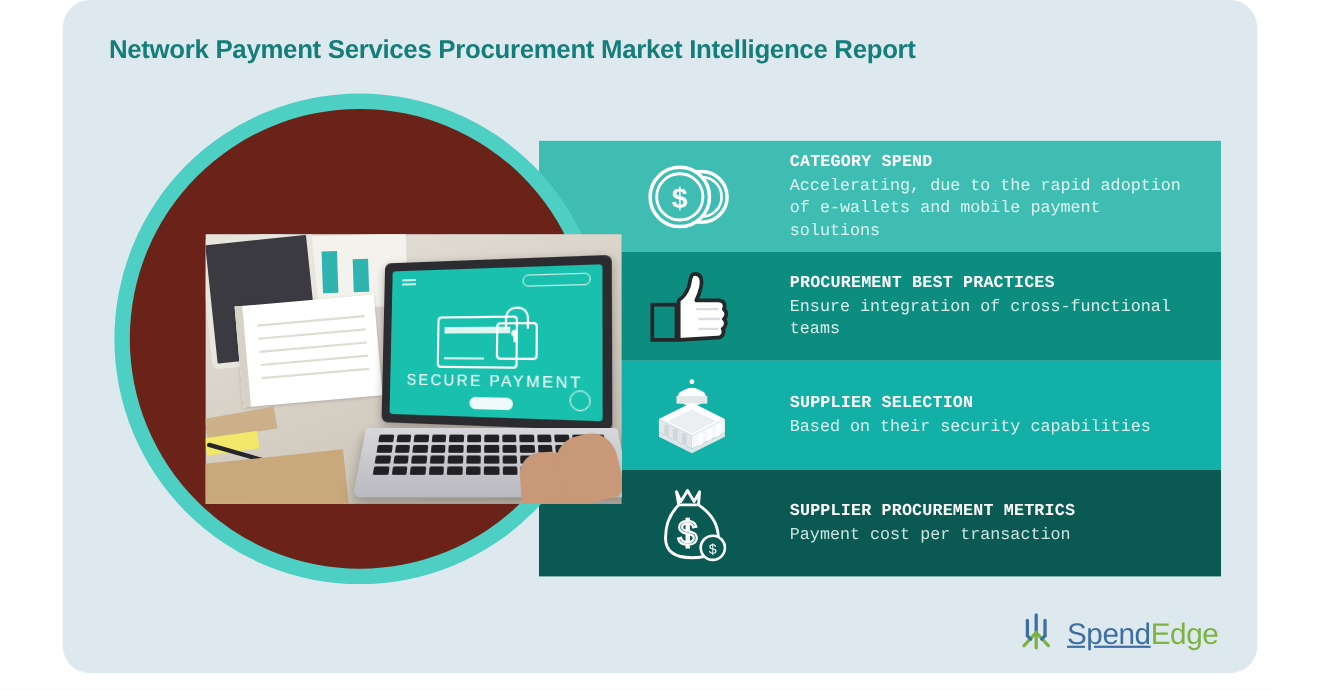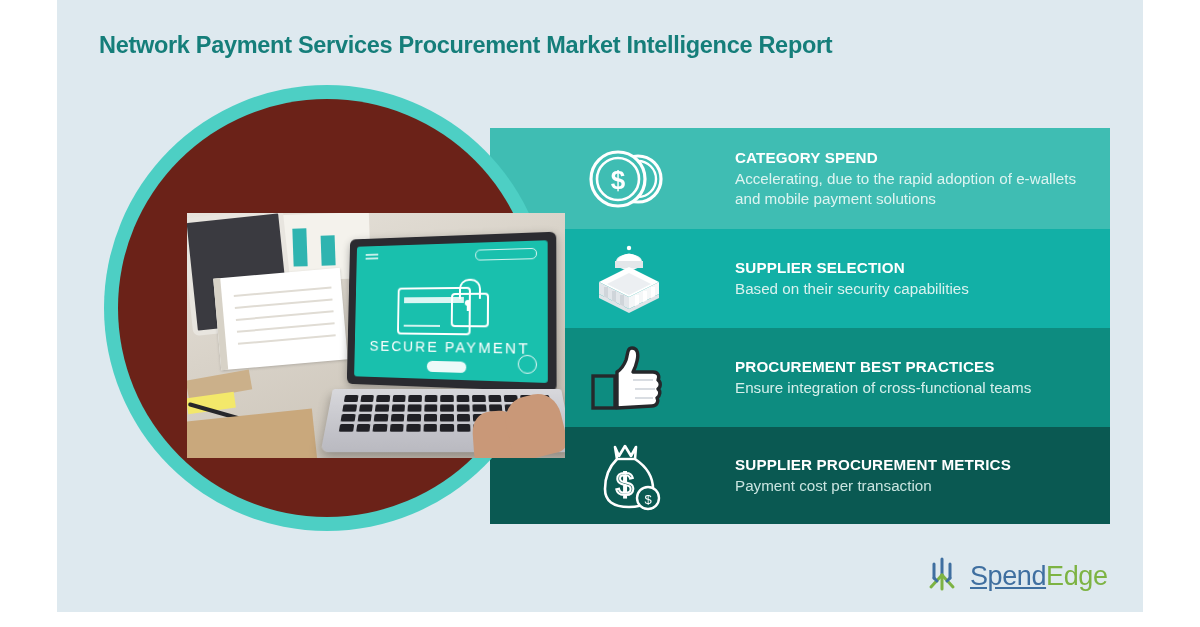--- a/index.html
+++ b/index.html
@@ -16,20 +16,21 @@
 
   
   .canvas {
     position: absolute;
     left: 57px;
     top: 0px;
     width: 1086px;
     height: 612px;
     background: #dee9ef;
     overflow: hidden;
+    border-radius: 25px;
   }
 
   
   .title {
     position: absolute;
     left: 42px;
     top: 32px;
     width: 960px;
     font-size: 23.5px;
     font-weight: bold;
@@ -62,24 +63,25 @@
     top: 50%;
     transform: translateY(-50%);
     width: 92px;
     height: 78px;
     display: flex;
     align-items: center;
     justify-content: center;
   }
   .row-text {
     position: absolute;
-    left: 245px;
+    left: 228px;
     top: 50%;
     transform: translateY(-50%);
     width: 370px;
+    font-family: Liberation Mono, monospace;
   }
   .row-head {
     font-size: 15.2px;
     font-weight: bold;
     color: #ffffff;
     letter-spacing: 0.15px;
     line-height: 1.28;
   }
   .row-desc {
     font-size: 15.2px;
@@ -326,20 +328,37 @@
           <circle cx="50" cy="33" r="23" fill="none" stroke="#ffffff" stroke-width="3.2"></circle>
           <circle cx="50" cy="33" r="18" fill="none" stroke="#ffffff" stroke-width="2.4"></circle>
           <circle cx="30" cy="33" r="27" fill="#3fbdb3" stroke="#ffffff" stroke-width="3.2"></circle>
           <circle cx="30" cy="33" r="21" fill="none" stroke="#ffffff" stroke-width="2.6"></circle>
           <text x="30" y="43" text-anchor="middle" font-family="Liberation Sans, sans-serif" font-size="26" font-weight="bold" fill="#ffffff">$</text>
         </svg>
       </div>
       <div class="row-text">
         <div class="row-head">CATEGORY SPEND</div>
         <div class="row-desc">Accelerating, due to the rapid adoption of e-wallets and mobile payment solutions</div>
+      </div>
+    </div>
+
+    <div class="row r2">
+      <div class="row-icon">
+        <svg width="84" height="72" viewBox="0 0 84 72">
+          <rect x="6" y="34" width="22" height="32" fill="#0d8c80" stroke="#25282b" stroke-width="3.4"></rect>
+          <path d="M30 66 L30 30 C30 30 36 26 39 18 C41 12 40 6 45 6 C50 6 52 11 50 19
+                   C49 24 46 30 46 30 L66 30 C71 30 73 34 71 38
+                   C74 40 74 45 71 47 C74 49 73 54 70 56
+                   C72 59 70 64 65 64 L30 66 Z" fill="#ffffff" stroke="#25282b" stroke-width="3.4" stroke-linejoin="round"></path>
+          <path d="M46 38 L66 38 M48 47 L68 47 M48 56 L66 56" stroke="#d9dde2" stroke-width="2.2"></path>
+        </svg>
+      </div>
+      <div class="row-text">
+        <div class="row-head">PROCUREMENT BEST PRACTICES</div>
+        <div class="row-desc">Ensure integration of cross-functional teams</div>
       </div>
     </div>
 
     <div class="row r1">
       <div class="row-icon">
         <svg width="80" height="72" viewBox="0 0 80 72">
 
           <ellipse cx="40" cy="19" rx="13" ry="8" fill="#f2f4f6"></ellipse>
           <path d="M27 19 Q40 2 53 19 Z" fill="#ffffff"></path>
           <rect x="26" y="18" width="28" height="7" fill="#e3e7ea"></rect>
@@ -361,37 +380,20 @@
             <rect x="46" y="52" width="4" height="12"></rect>
             <rect x="54" y="48" width="4" height="12"></rect>
             <rect x="62" y="44" width="4" height="12"></rect>
           </g>
           <path d="M10 51 L40 66 L70 51 L70 55 L40 70 L10 55 Z" fill="#dfe4e8"></path>
         </svg>
       </div>
       <div class="row-text">
         <div class="row-head">SUPPLIER SELECTION</div>
         <div class="row-desc">Based on their security capabilities</div>
-      </div>
-    </div>
-
-    <div class="row r2">
-      <div class="row-icon">
-        <svg width="84" height="72" viewBox="0 0 84 72">
-          <rect x="6" y="34" width="22" height="32" fill="#0d8c80" stroke="#25282b" stroke-width="3.4"></rect>
-          <path d="M30 66 L30 30 C30 30 36 26 39 18 C41 12 40 6 45 6 C50 6 52 11 50 19
-                   C49 24 46 30 46 30 L66 30 C71 30 73 34 71 38
-                   C74 40 74 45 71 47 C74 49 73 54 70 56
-                   C72 59 70 64 65 64 L30 66 Z" fill="#ffffff" stroke="#25282b" stroke-width="3.4" stroke-linejoin="round"></path>
-          <path d="M46 38 L66 38 M48 47 L68 47 M48 56 L66 56" stroke="#d9dde2" stroke-width="2.2"></path>
-        </svg>
-      </div>
-      <div class="row-text">
-        <div class="row-head">PROCUREMENT BEST PRACTICES</div>
-        <div class="row-desc">Ensure integration of cross-functional teams</div>
       </div>
     </div>
 
     <div class="row r3">
       <div class="row-icon">
         <svg width="76" height="74" viewBox="0 0 76 74">
           <path d="M24 8 L28 17 L34 7 L40 17 L45 8 L44 20 Q62 32 62 50
                    Q62 68 38 68 Q14 68 14 50 Q14 32 26 20 Z" fill="none" stroke="#ffffff" stroke-width="2.6" stroke-linejoin="round"></path>
           <path d="M26 20 L44 20" stroke="#ffffff" stroke-width="2.4"></path>
           <text x="34" y="56" text-anchor="middle" font-family="Liberation Sans, sans-serif" font-size="32" fill="none" stroke="#ffffff" stroke-width="2">$</text>

